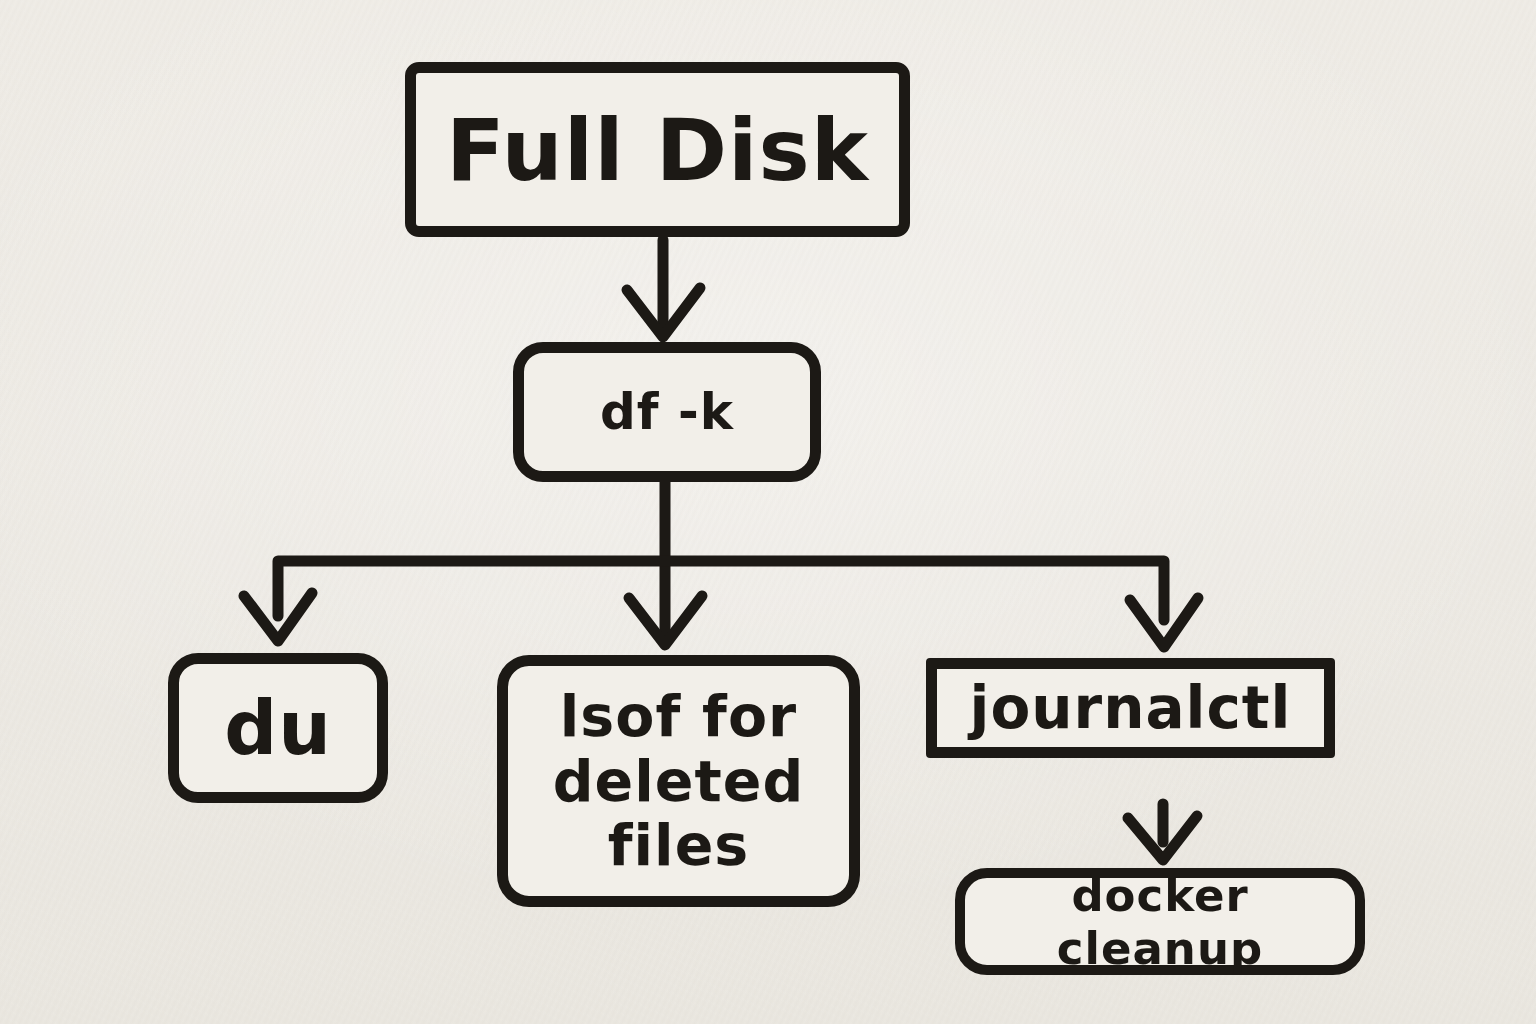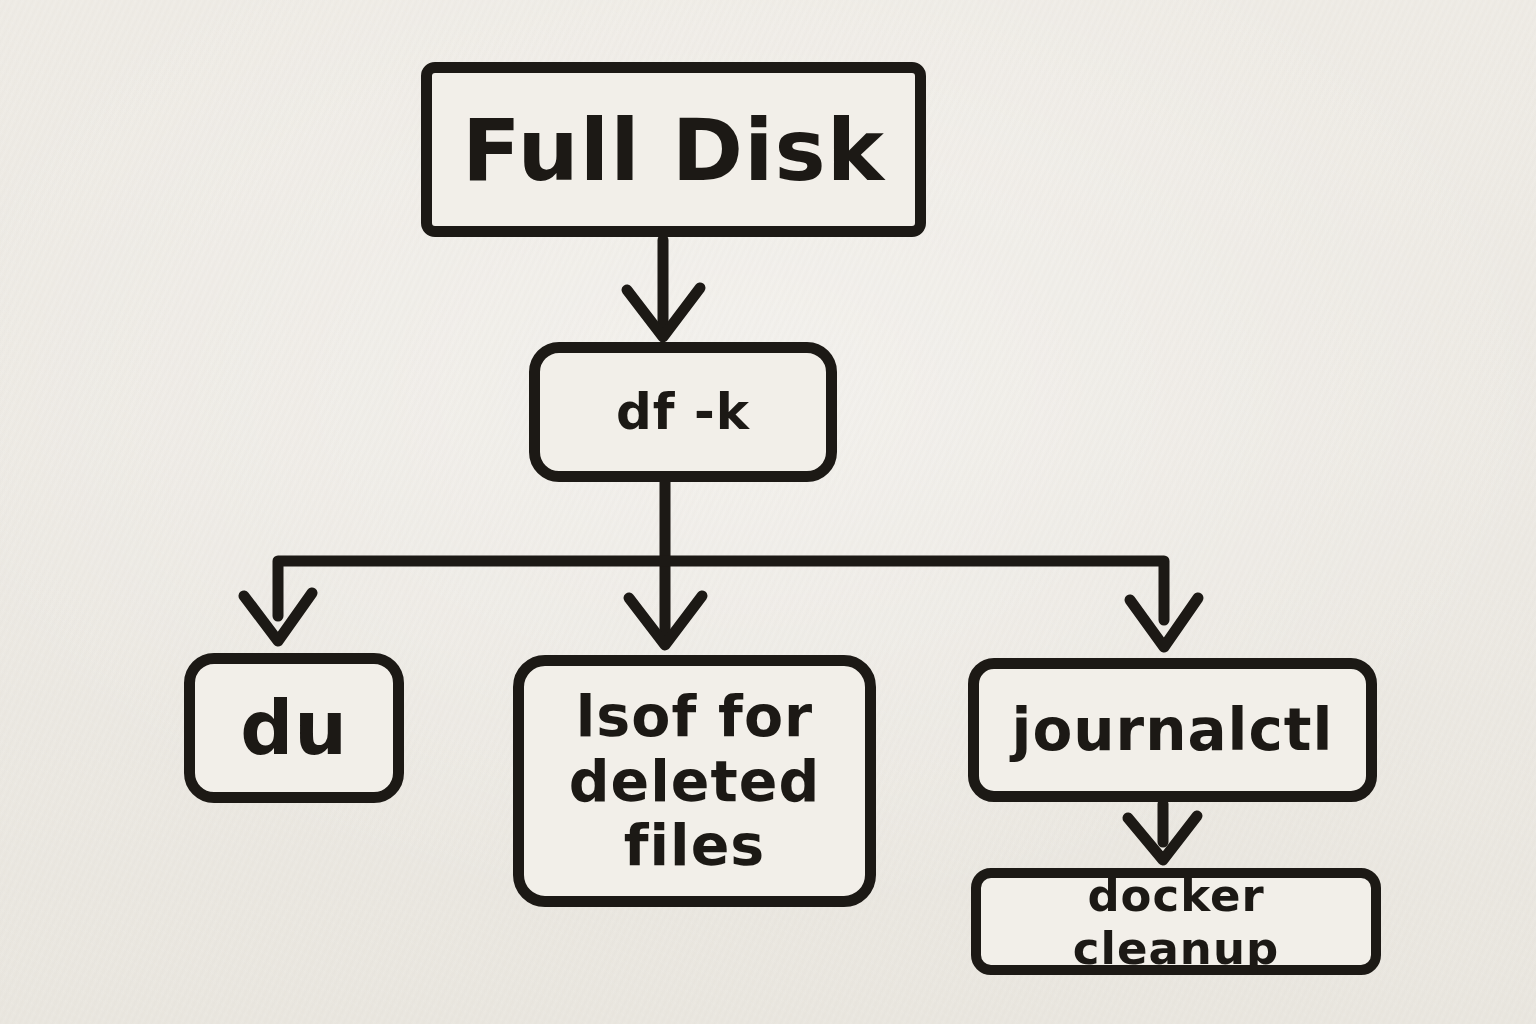--- a/index.html
+++ b/index.html
@@ -47,28 +47,27 @@
     border: 11px solid #1c1915;
     background: #f2efe9;
     display: flex;
     align-items: center;
     justify-content: center;
     color: #1c1915;
     font-weight: bold;
     text-align: center;
     white-space: pre-line;
     letter-spacing: 1px;
-    margin-left: 16px;
   }
   .node-full-disk      { left: 405px; top:  62px; width: 505px; height: 175px; border-radius: 14px; font-size: 86px; }
   .node-df-k           { left: 513px; top: 342px; width: 308px; height: 140px; border-radius: 30px; font-size: 50px; }
   .node-du             { left: 168px; top: 653px; width: 220px; height: 150px; border-radius: 30px; font-size: 74px; }
   .node-lsof           { left: 497px; top: 655px; width: 363px; height: 252px; border-radius: 32px; font-size: 57px; line-height: 1.14; }
-  .node-journalctl     { left: 952px; top: 658px; width: 409px; height: 144px; border-radius: 26px; font-size: 58px; }
-  .node-docker-cleanup { left: 955px; top: 868px; width: 410px; height: 107px; border-radius: 20px; border-width: 10px; font-size: 45px; }
+  .node-journalctl     { left: 926px; top: 658px; width: 409px; height: 100px; border-radius: 4px; font-size: 58px; }
+  .node-docker-cleanup { left: 955px; top: 868px; width: 410px; height: 107px; border-radius: 32px; border-width: 10px; font-size: 45px; }
 </style>
 </head>
 <body>
 
 <div class="canvas">
 
   <svg class="edges" viewBox="0 0 1536 1024" aria-hidden="true">
 
     <path d="M 663 240 L 663 328"></path>
     <path d="M 627 290 L 663 337 L 700 288"></path>

